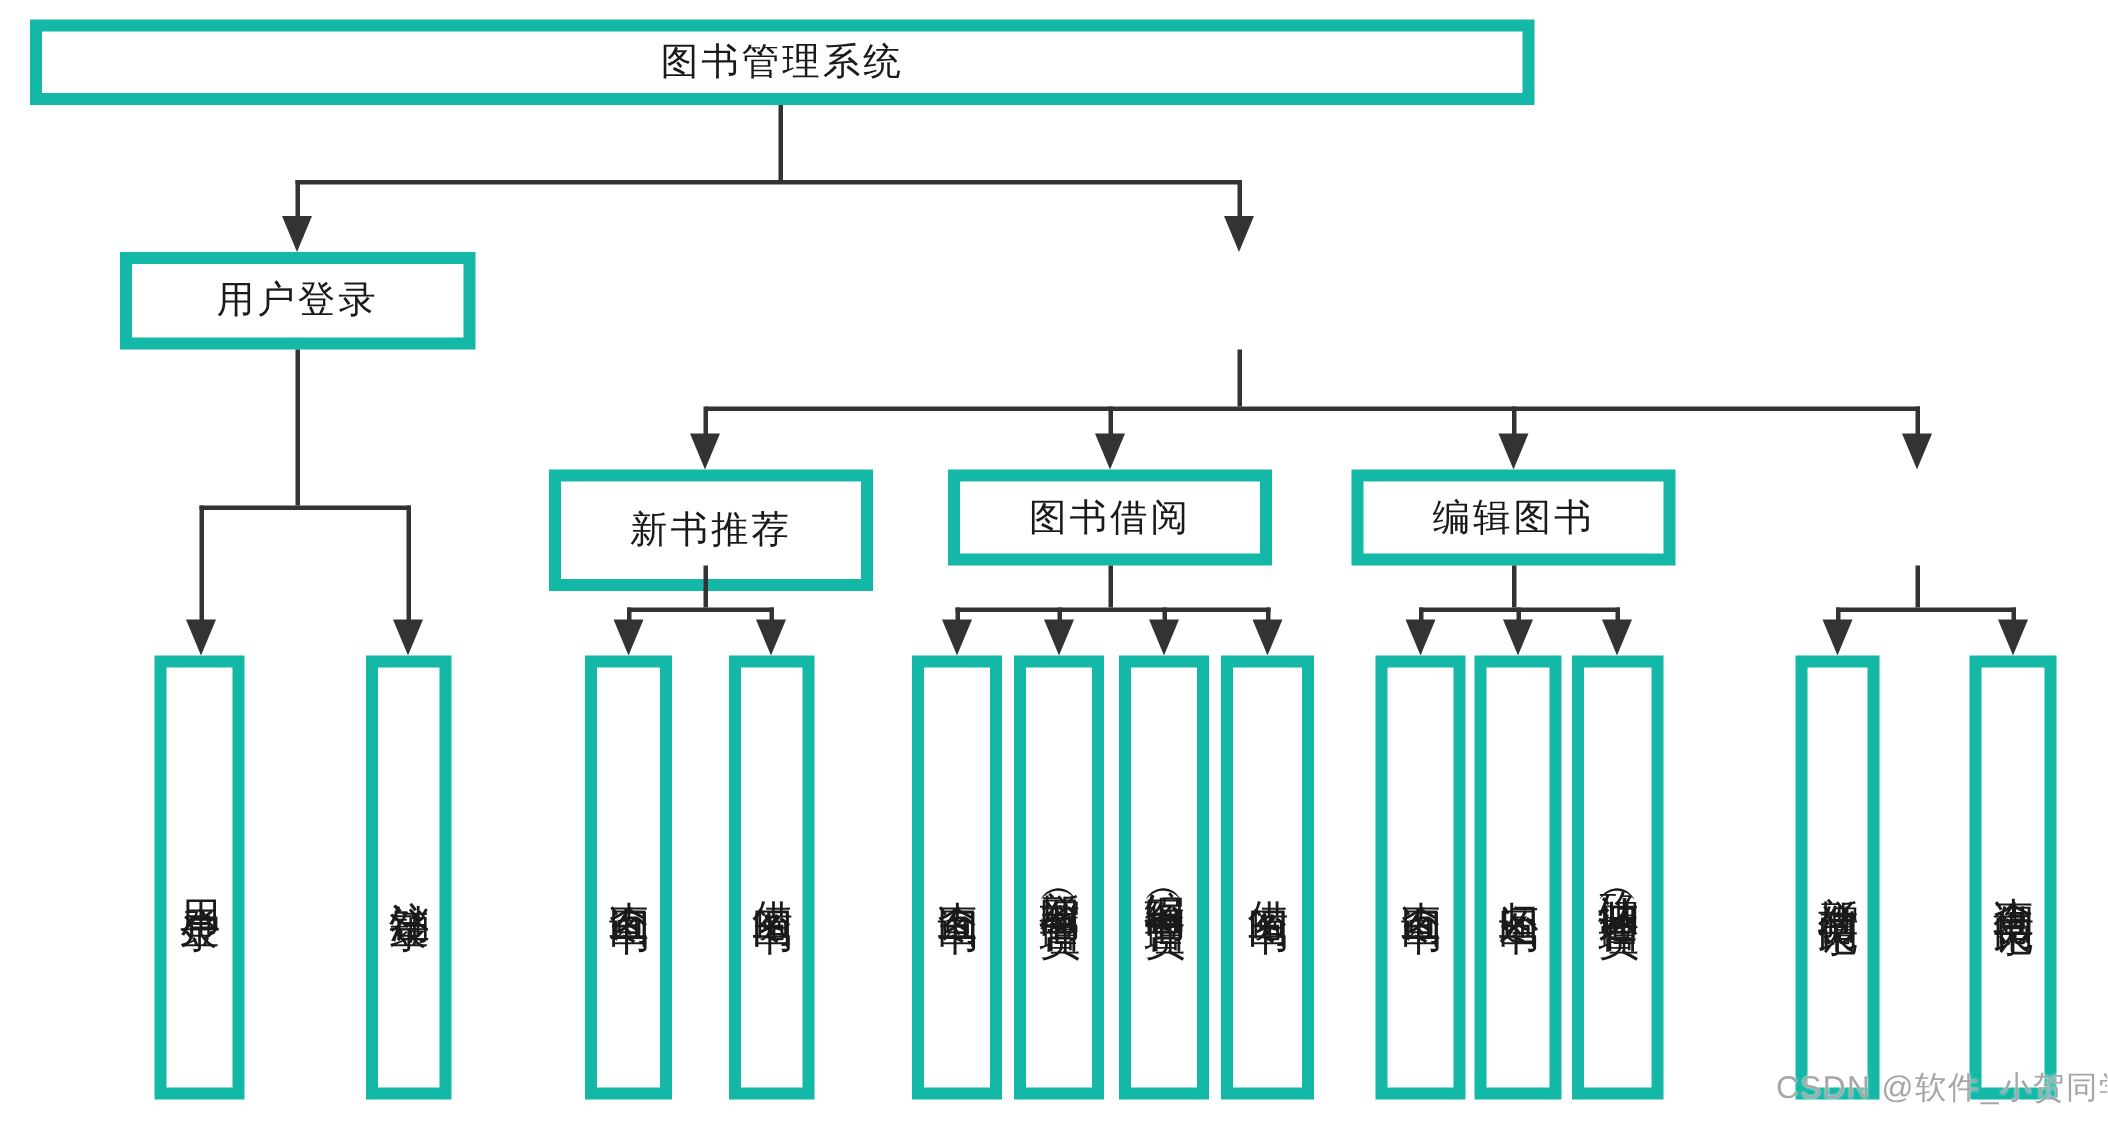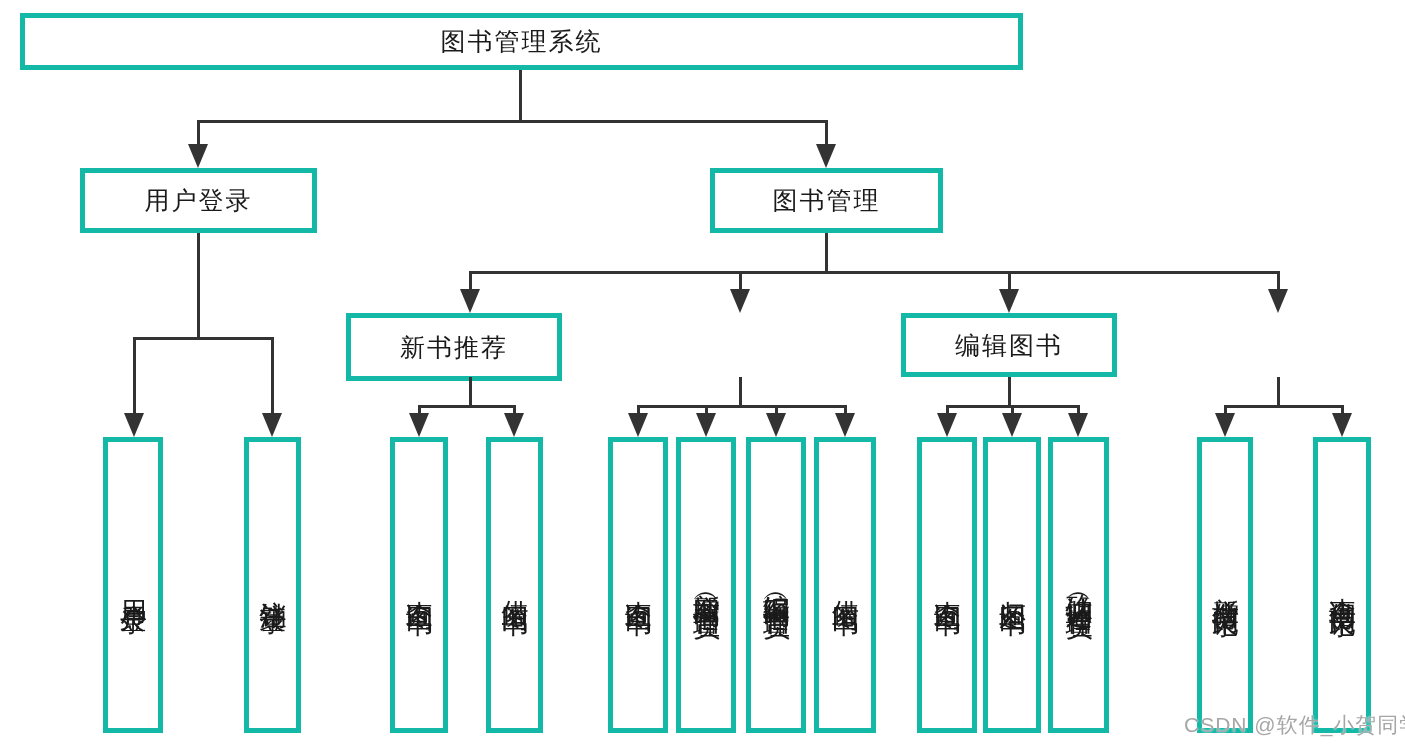--- a/index.html
+++ b/index.html
@@ -7,21 +7,21 @@
   #canvas {
     position: relative;
     width: 1405px;
     height: 747px;
     background: #ffffff;
     font-family: "Liberation Sans", sans-serif;
     overflow: hidden;
   }
   .box {
     position: absolute;
-    border: 5px solid #14b8a6;
+    border: 8px solid #14b8a6;
     background: #ffffff;
     display: flex;
     align-items: center;
     justify-content: center;
     color: #1a1a1a;
   }
   .hbox span {
     font-size: 25px;
     letter-spacing: 2px;
     white-space: nowrap;
@@ -70,44 +70,44 @@
   <div class="line" style="left:519px; top:70px; width:3px; height:50px"></div>
   <div class="line" style="left:197px; top:120px; width:631px; height:3px"></div>
   <div class="line" style="left:197px; top:120px; width:3px; height:26px"></div>
   <div class="arrowhead" style="left:188px; top:144px"></div>
   <div class="line" style="left:825px; top:120px; width:3px; height:26px"></div>
   <div class="arrowhead" style="left:816px; top:144px"></div>
 
   <div class="box hbox" style="left:80px; top:168px; width:237px; height:65px">
     <span>用户登录</span>
   </div>
-  <div class="box hbox" style="left:710px; top:168px; width:233px; height:65px">
-    <span>图书管理</span>
-  </div>
 
   <div class="line" style="left:197px; top:233px; width:3px; height:104px"></div>
   <div class="line" style="left:133px; top:337px; width:141px; height:3px"></div>
   <div class="line" style="left:133px; top:337px; width:3px; height:78px"></div>
   <div class="arrowhead" style="left:124px; top:413px"></div>
   <div class="line" style="left:271px; top:337px; width:3px; height:78px"></div>
   <div class="arrowhead" style="left:262px; top:413px"></div>
 
   <div class="line" style="left:825px; top:233px; width:3px; height:38px"></div>
   <div class="line" style="left:470px; top:271px; width:810px; height:3px"></div>
   <div class="line" style="left:469px; top:271px; width:3px; height:20px"></div>
   <div class="arrowhead" style="left:460px; top:289px"></div>
   <div class="line" style="left:739px; top:271px; width:3px; height:20px"></div>
   <div class="arrowhead" style="left:730px; top:289px"></div>
   <div class="line" style="left:1008px; top:271px; width:3px; height:20px"></div>
   <div class="arrowhead" style="left:999px; top:289px"></div>
   <div class="line" style="left:1277px; top:271px; width:3px; height:20px"></div>
   <div class="arrowhead" style="left:1268px; top:289px"></div>
 
-  <div class="box hbox" style="left:346px; top:313px; width:216px; height:68px">
+  <div class="box hbox" style="left:366px; top:313px; width:216px; height:81px">
     <span>新书推荐</span>
+  </div>
+  <div class="box hbox" style="left:632px; top:313px; width:216px; height:64px">
+    <span>图书借阅</span>
   </div>
   <div class="box hbox" style="left:901px; top:313px; width:216px; height:64px">
     <span>编辑图书</span>
   </div>
 
   <div class="line" style="left:469px; top:377px; width:3px; height:28px"></div>
   <div class="line" style="left:418px; top:405px; width:98px; height:3px"></div>
   <div class="line" style="left:418px; top:405px; width:3px; height:10px"></div>
   <div class="arrowhead" style="left:409px; top:413px"></div>
   <div class="line" style="left:513px; top:405px; width:3px; height:10px"></div>

